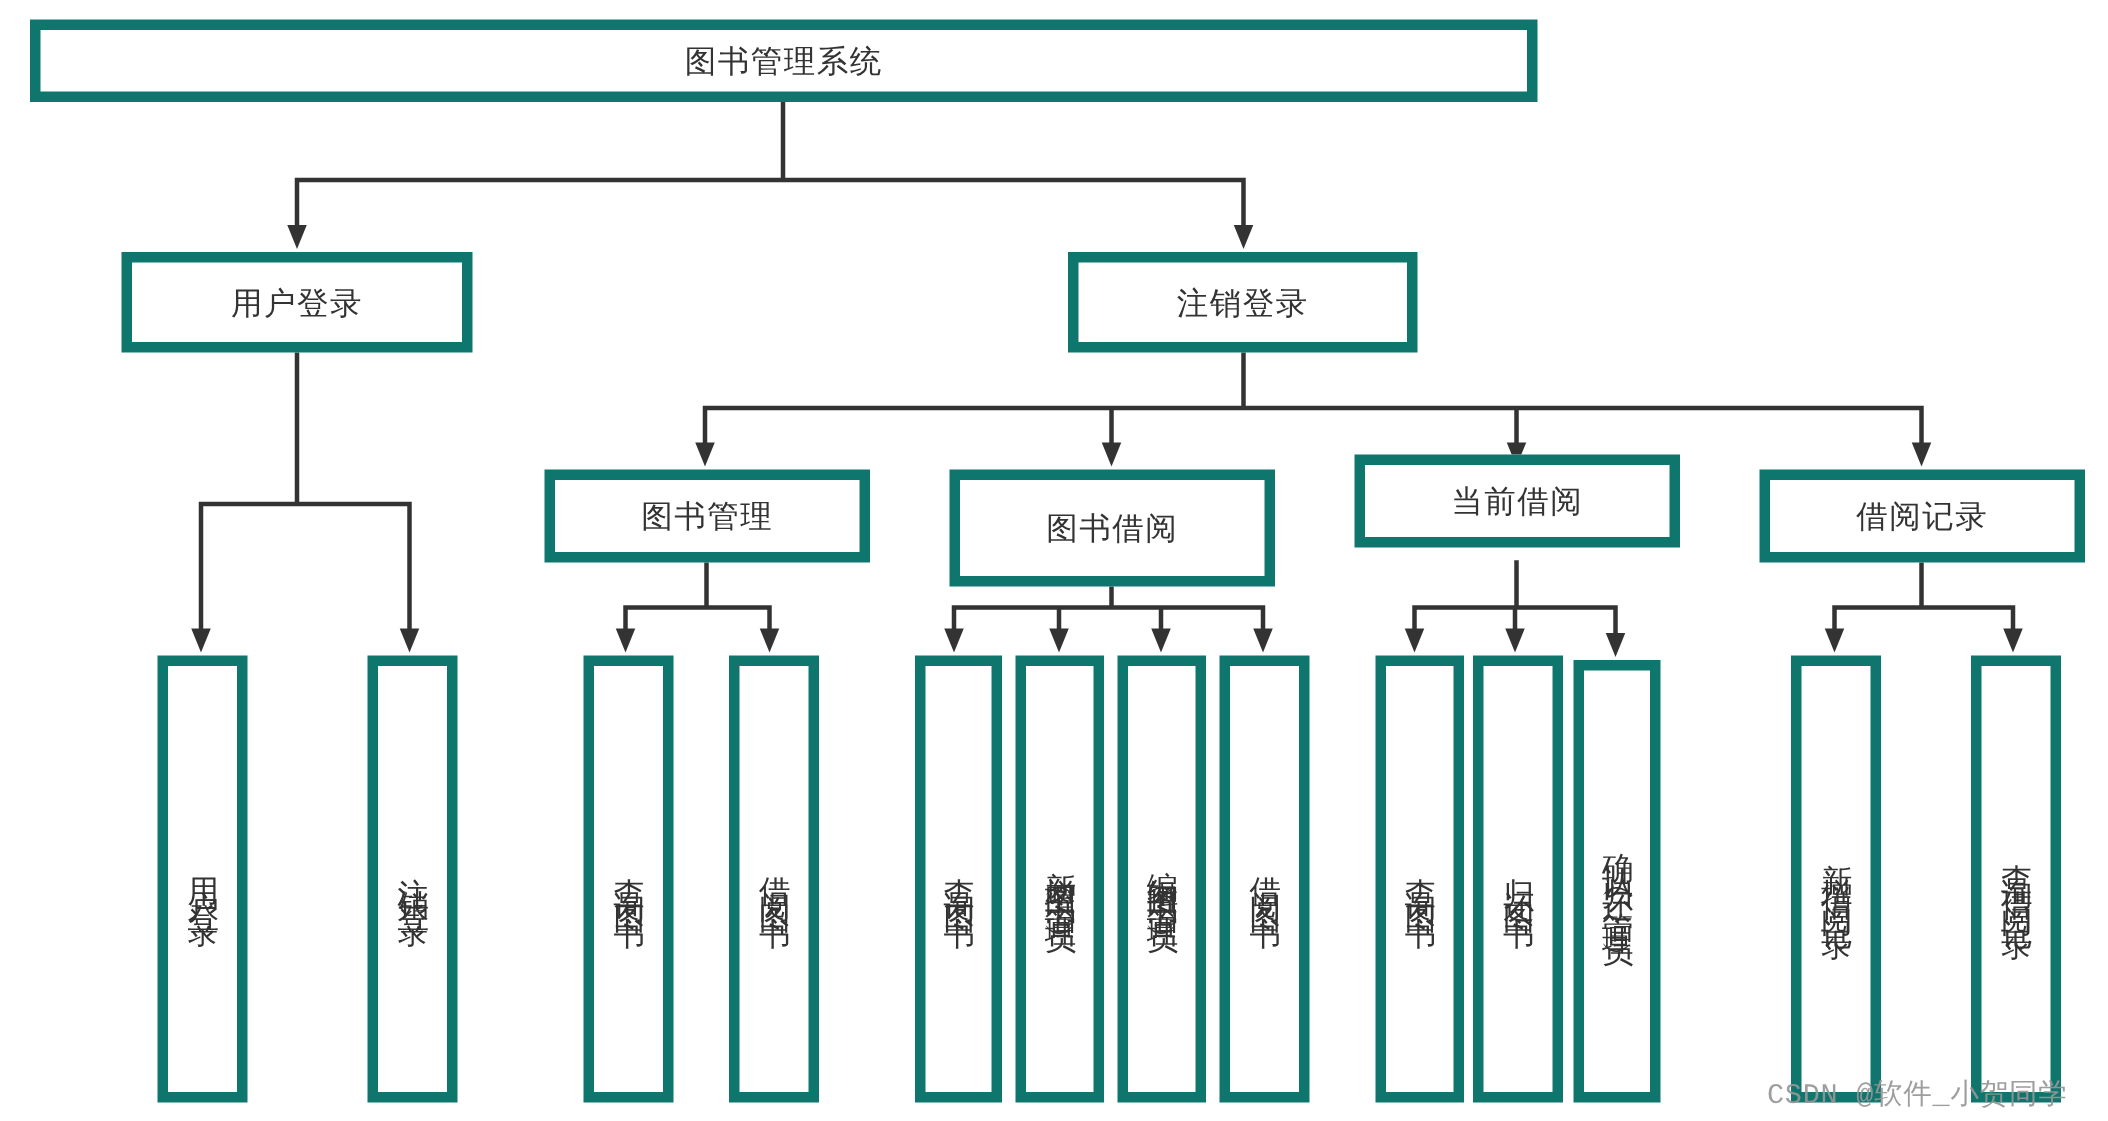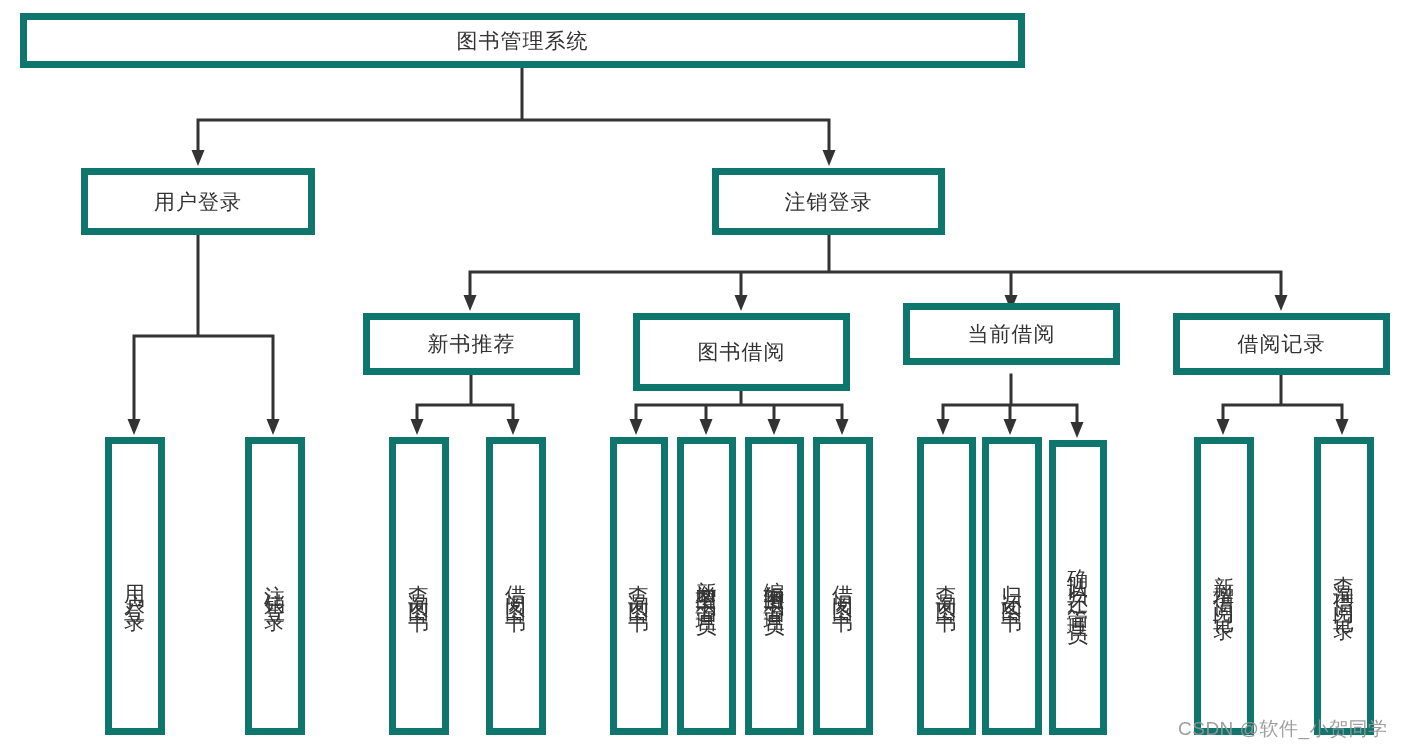--- a/index.html
+++ b/index.html
@@ -17,21 +17,21 @@
   .hl{font-size:21px;color:#333333;letter-spacing:1px;white-space:nowrap;}
   .vl{
     writing-mode:vertical-lr;text-orientation:mixed;
     font-size:21px;color:#333333;letter-spacing:9px;line-height:1;
   }
   .vl.tight{letter-spacing:5px;}
   .vl.mid{letter-spacing:8px;}
   .watermark{
     position:absolute;left:1178px;top:716px;
     font-size:19px;color:rgba(150,150,150,0.92);
-    white-space:nowrap;letter-spacing:0.5px;
+    white-space:nowrap;letter-spacing:0.5px;font-family:Liberation Mono, monospace;
   }
 </style>
 </head>
 <body>
 
 <div class="canvas">
 
   <svg class="connectors" width="1405" height="747" viewBox="0 0 1405 747">
     <path fill="none" stroke="#333333" stroke-width="3" stroke-linecap="square" d="
       M522 68 V120 M198 120 H829 M198 120 V151 M829 120 V151
@@ -69,21 +69,21 @@
   </div>
 
   <div class="box" style="left:81px;top:168px;width:234px;height:67px">
     <span class="hl">用户登录</span>
   </div>
   <div class="box" style="left:712px;top:168px;width:233px;height:67px">
     <span class="hl">注销登录</span>
   </div>
 
   <div class="box" style="left:363px;top:313px;width:217px;height:62px">
-    <span class="hl">新书推荐</span>
+    <span class="hl">图书管理</span>
   </div>
   <div class="box" style="left:633px;top:313px;width:217px;height:78px">
     <span class="hl">图书借阅</span>
   </div>
   <div class="box" style="left:903px;top:303px;width:217px;height:62px">
     <span class="hl">当前借阅</span>
   </div>
   <div class="box" style="left:1173px;top:313px;width:217px;height:62px">
     <span class="hl">借阅记录</span>
   </div>

